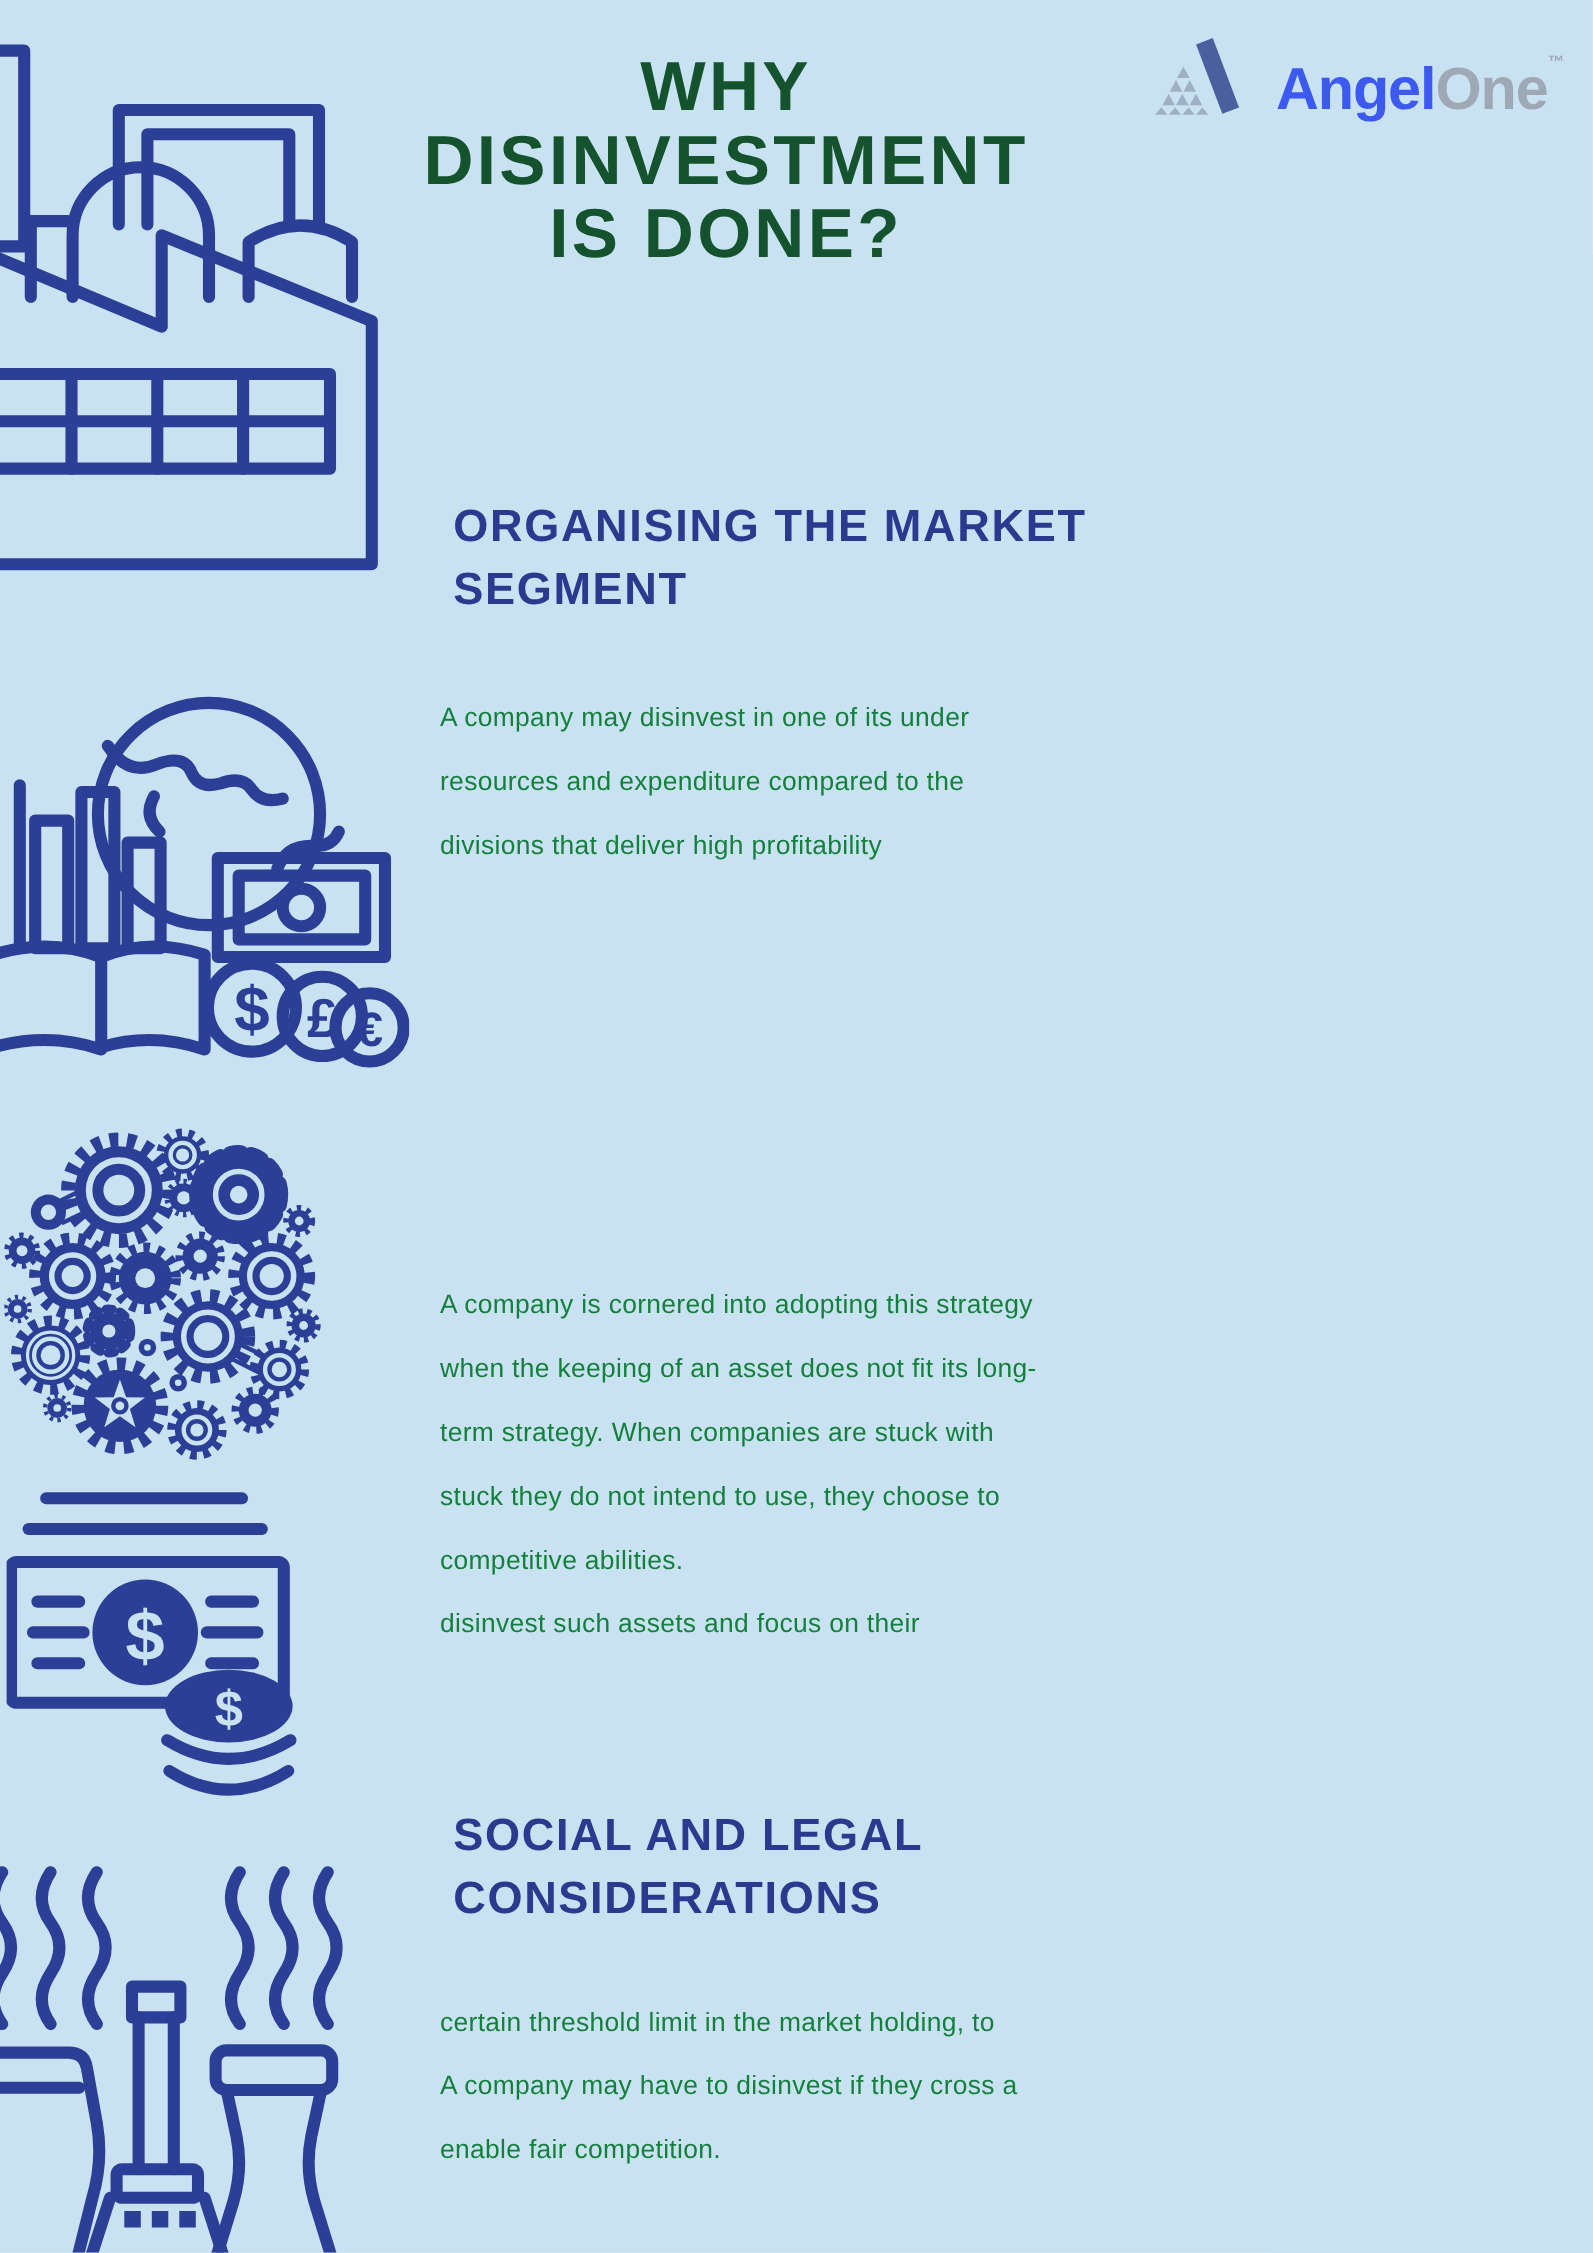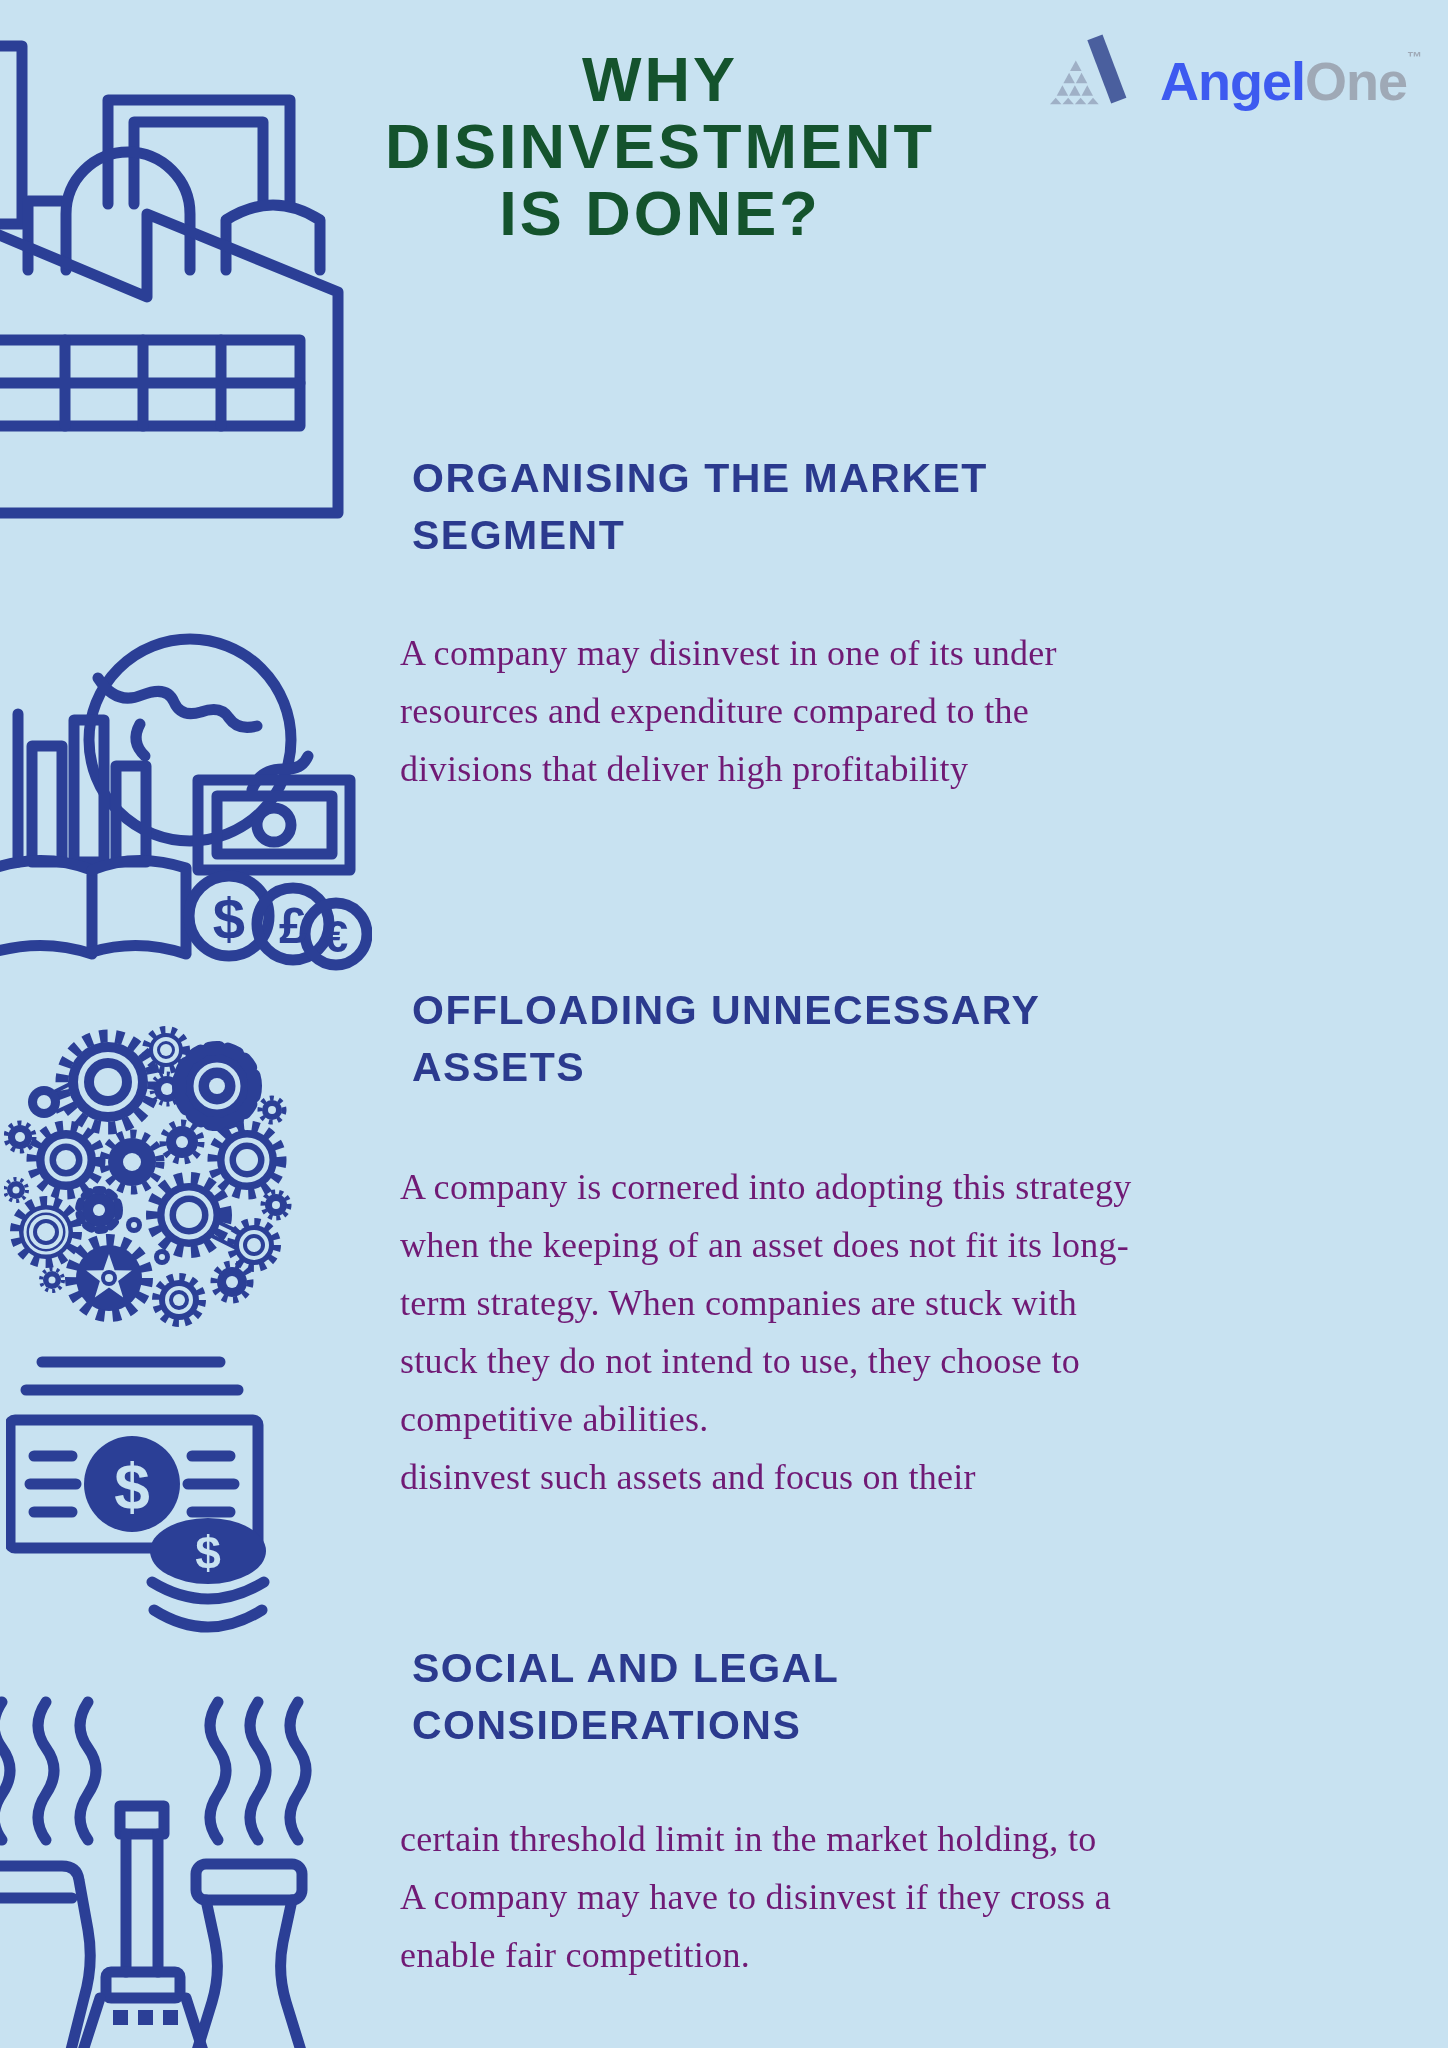--- a/index.html
+++ b/index.html
@@ -15,22 +15,22 @@
   .logo-one{color:#9fa9b6;}
   .logo-tm{color:#9fa9b6;font-size:15px;font-weight:bold;vertical-align:38px;letter-spacing:0;}
   
   .title{position:absolute;left:300px;top:46px;width:720px;margin:0;text-align:center;
     color:#14532d;font-weight:bold;font-size:63px;line-height:67px;letter-spacing:3px;}
   .title span{display:block;white-space:nowrap;}
   
   .section-heading{position:absolute;left:400px;margin:12px;color:#2b3a8e;
     font-size:41px;line-height:57px;font-weight:bold;letter-spacing:1.5px;}
   .section-heading span{display:block;white-space:nowrap;}
-  .section-body{position:absolute;left:400px;color:#701a75;
-    font-size:36px;line-height:58px;letter-spacing:0.3px;font-family:Liberation Serif, serif;}
+  .section-body{position:absolute;left:400px;color:#15803d;
+    font-size:24px;line-height:58px;letter-spacing:0.3px;}
   .section-body div{white-space:nowrap;}
   .s1-h{top:438px;} .s1-b{top:624px;}
   .s2-h{top:970px;} .s2-b{top:1158px;}
   .s3-h{top:1628px;} .s3-b{top:1810px;}
   
   .icon{position:absolute;}
   .i-factory{left:0;top:8px;}
   .i-globe{left:0;top:628px;}
   .i-gears{left:4px;top:1010px;}
   .i-cash{left:6px;top:1346px;}
@@ -308,24 +308,20 @@
   <h2 class="section-heading s1-h">
     <span>ORGANISING THE MARKET</span>
     <span>SEGMENT</span>
   </h2>
   <div class="section-body s1-b">
     <div>A company may disinvest in one of its under</div>
     <div>resources and expenditure compared to the</div>
     <div>divisions that deliver high profitability</div>
   </div>
 
-  <h2 class="section-heading s2-h">
-    <span>OFFLOADING UNNECESSARY</span>
-    <span>ASSETS</span>
-  </h2>
   <div class="section-body s2-b">
     <div>A company is cornered into adopting this strategy</div>
     <div>when the keeping of an asset does not fit its long-</div>
     <div>term strategy. When companies are stuck with</div>
     <div>stuck they do not intend to use, they choose to</div>
     <div>competitive abilities.</div>
     <div>disinvest such assets and focus on their</div>
   </div>
 
   <h2 class="section-heading s3-h">

